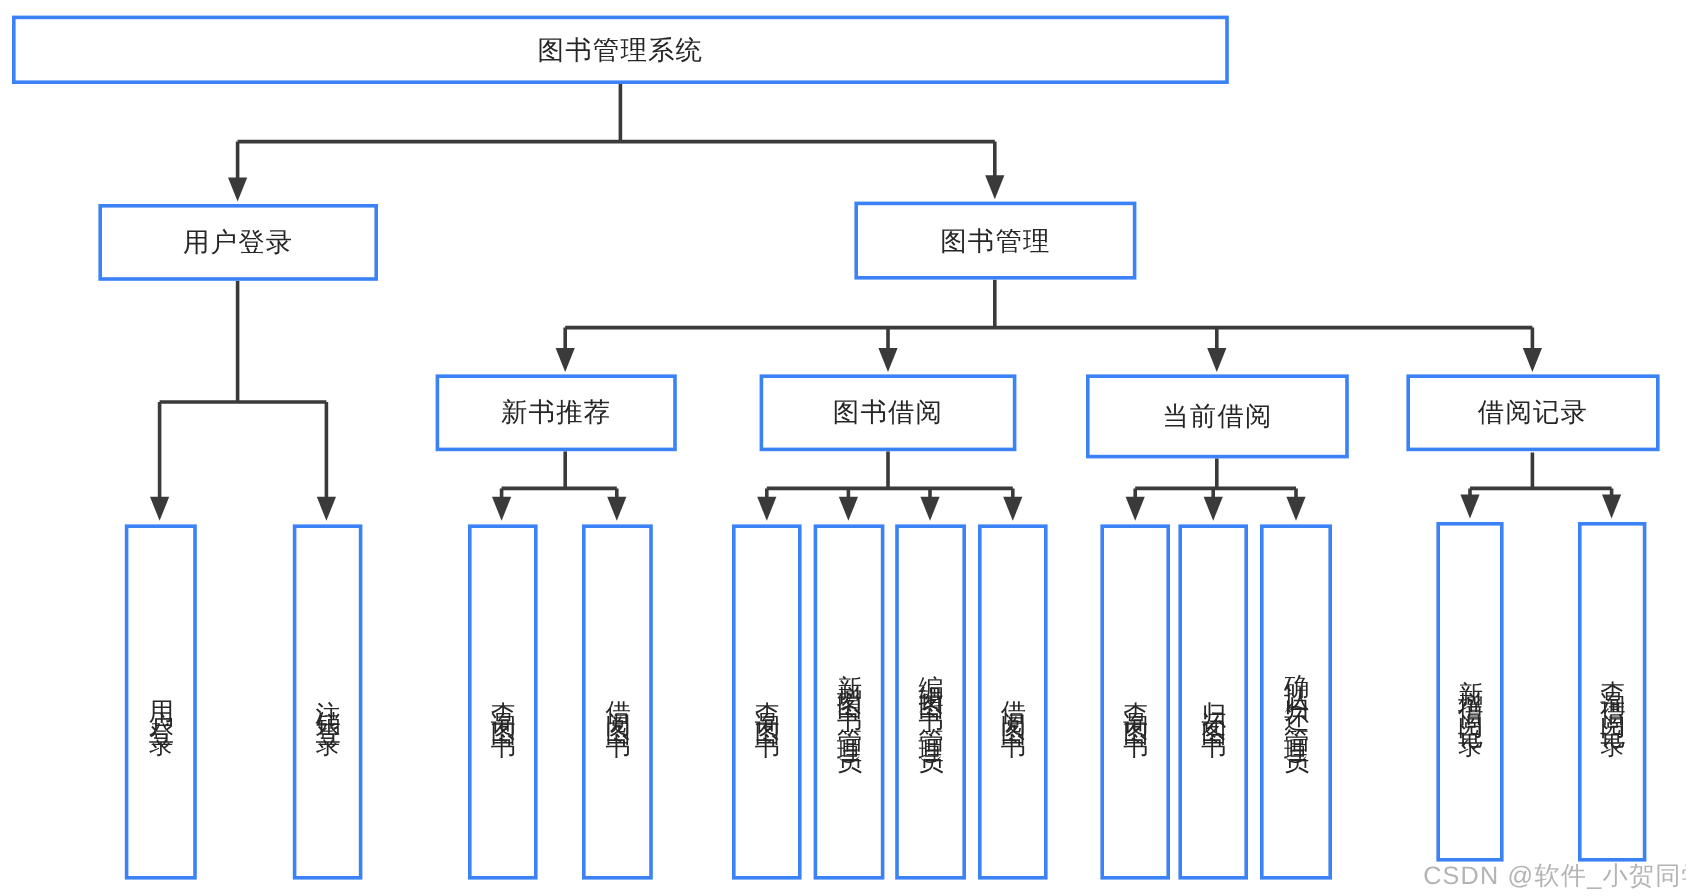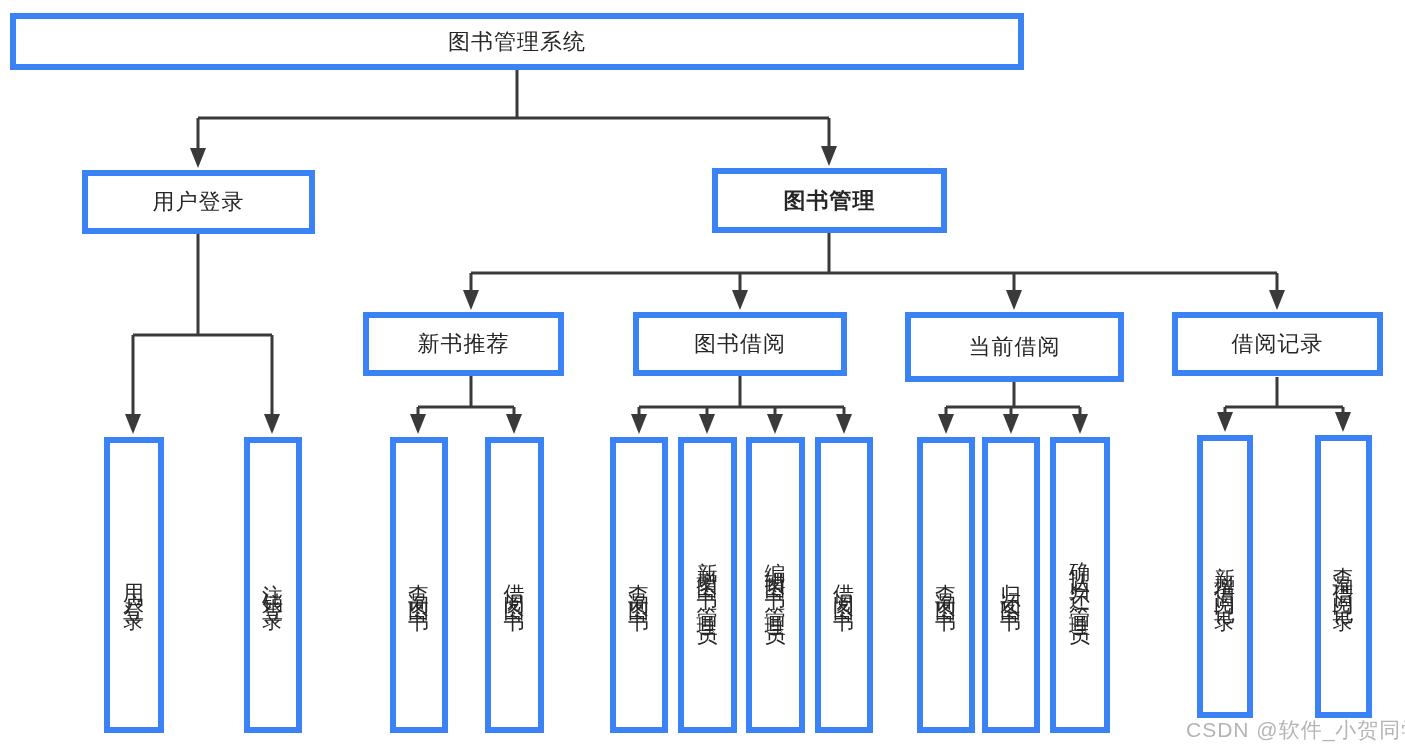--- a/index.html
+++ b/index.html
@@ -13,21 +13,21 @@
   }
   .connectors {
     position: absolute;
     left: 0; top: 0;
     width: 1405px; height: 747px;
     z-index: 1;
   }
   .box {
     position: absolute;
     box-sizing: border-box;
-    border: 6px solid #3b82f6;
+    border: 3px solid #3b82f6;
     background: #ffffff;
     display: flex;
     align-items: center;
     justify-content: center;
     color: #262626;
     z-index: 2;
   }
   .h-label {
     font-size: 22px;
     letter-spacing: 1px;
@@ -109,21 +109,21 @@
       <polygon points="1003,414 1019,414 1011,434"></polygon>
       <polygon points="1072,414 1088,414 1080,434"></polygon>
       <polygon points="1217,412 1233,412 1225,432"></polygon>
       <polygon points="1335,412 1351,412 1343,432"></polygon>
     </g>
   </svg>
 
   <div class="box h-label" style="left:10px; top:13px; width:1014px; height:57px;">图书管理系统</div>
 
   <div class="box h-label" style="left:82px; top:170px; width:233px; height:64px;">用户登录</div>
-  <div class="box h-label" style="left:712px; top:168px; width:235px; height:65px;font-weight:bold;">图书管理</div>
+  <div class="box h-label" style="left:712px; top:168px; width:235px; height:65px;">图书管理</div>
 
   <div class="box h-label" style="left:363px; top:312px; width:201px; height:64px;">新书推荐</div>
   <div class="box h-label" style="left:633px; top:312px; width:214px; height:64px;">图书借阅</div>
   <div class="box h-label" style="left:905px; top:312px; width:219px; height:70px;">当前借阅</div>
   <div class="box h-label" style="left:1172px; top:312px; width:211px; height:64px;">借阅记录</div>
 
   <div class="box leaf" style="left:104px; top:437px; width:60px; height:296px;">用户登录</div>
   <div class="box leaf" style="left:244px; top:437px; width:58px; height:296px;">注销登录</div>
 
   <div class="box leaf" style="left:390px; top:437px; width:58px; height:296px;">查询图书</div>

